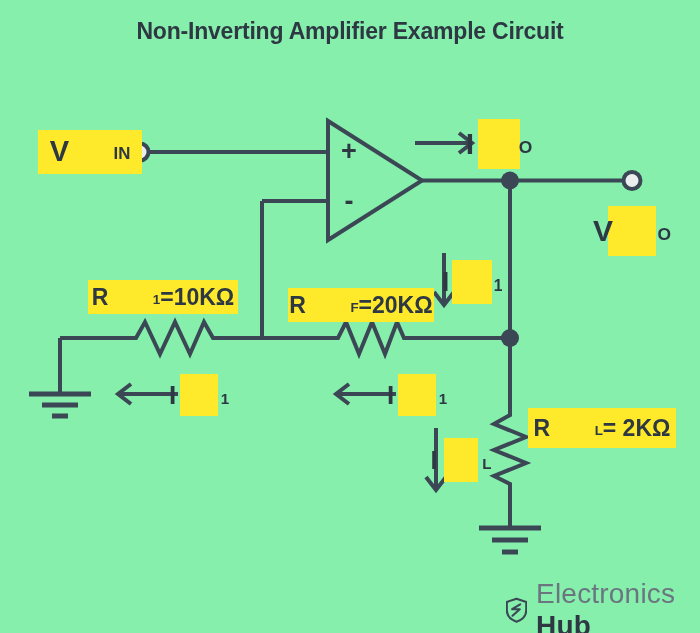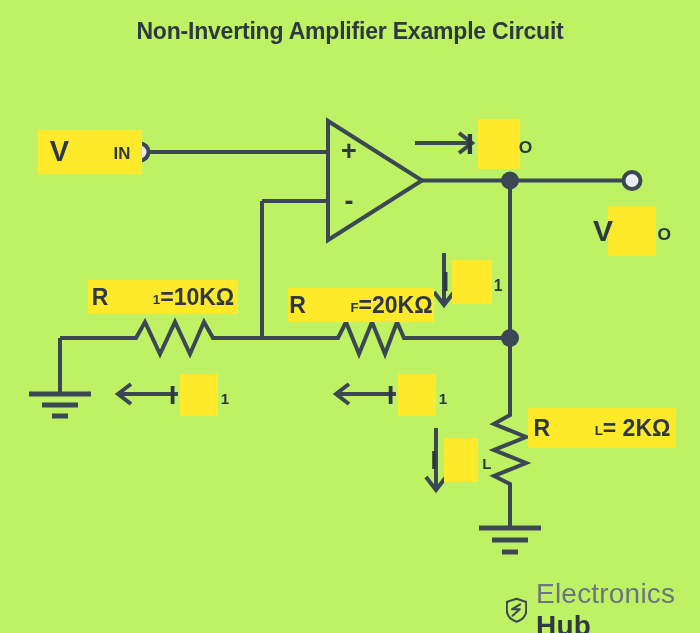--- a/index.html
+++ b/index.html
@@ -4,21 +4,21 @@
 <style>
   html, body {
     margin: 0;
     padding: 0;
     background: #ffffff;
   }
   #page {
     position: relative;
     width: 700px;
     height: 633px;
-    background: #bef264;
+    background: #86efac;
     font-family: "Liberation Sans", sans-serif;
     overflow: hidden;
   }
   #title {
     position: absolute;
     top: 18px;
     left: 0;
     width: 700px;
     text-align: center;
     font-size: 23px;

